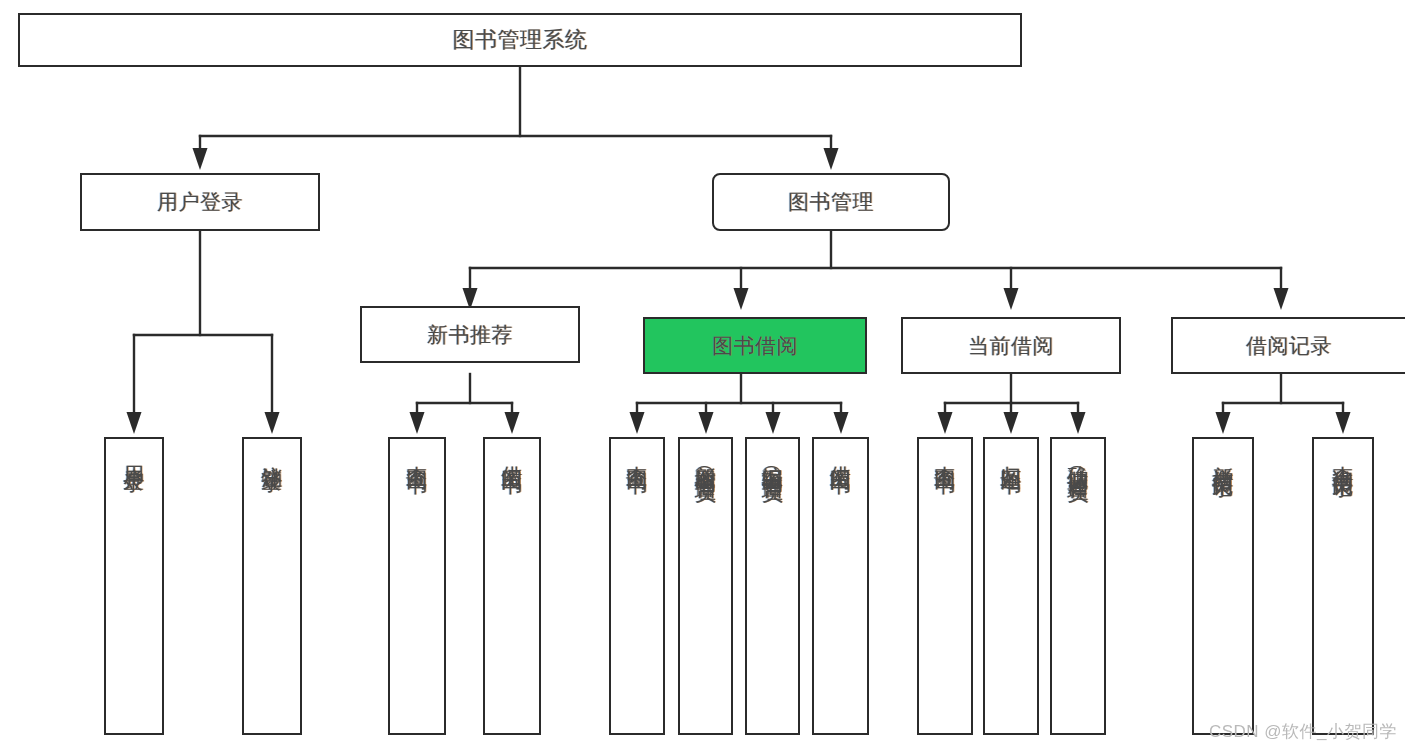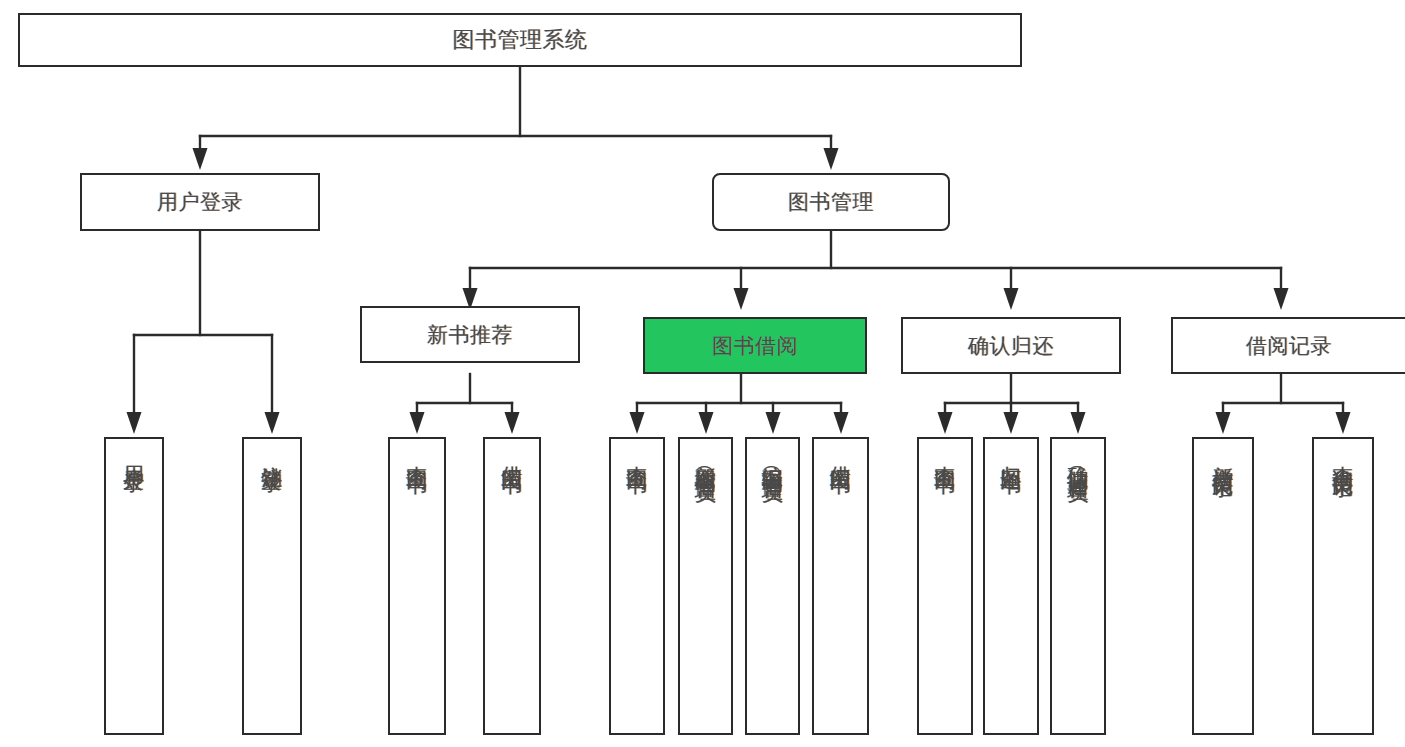--- a/index.html
+++ b/index.html
@@ -146,21 +146,21 @@
       <div class="node horizontal" id="node-bookmgmt" style="left: 712px; top: 173px; width: 238px; height: 58px; border-color: rgb(43, 43, 43); background: rgb(255, 255, 255); border-radius: 8px;">
         <span class="node-label">图书管理</span>
       </div>
       <div class="node horizontal" id="node-newbooks" style="left: 360px; top: 306px; width: 220px; height: 57px; border-color: rgb(43, 43, 43); background: rgb(255, 255, 255);">
         <span class="node-label">新书推荐</span>
       </div>
       <div class="node horizontal" id="node-borrow" style="left: 631px; top: 317px; width: 224px; height: 57px; border-color: rgb(43, 43, 43); background: #22c55e; margin-left: 12px;">
         <span class="node-label">图书借阅</span>
       </div>
       <div class="node horizontal" id="node-current" style="left: 901px; top: 317px; width: 220px; height: 57px; border-color: rgb(43, 43, 43); background: rgb(255, 255, 255);">
-        <span class="node-label">确认归还</span>
+        <span class="node-label">当前借阅</span>
       </div>
       <div class="node horizontal" id="node-records" style="left: 1171px; top: 317px; width: 236px; height: 57px; border-color: rgb(43, 43, 43); background: rgb(255, 255, 255);">
         <span class="node-label">借阅记录</span>
       </div>
       <div class="node vertical" id="node-leaf-login-1" style="left: 104px; top: 437px; width: 60px; height: 298px; border-color: rgb(43, 43, 43); background: rgb(255, 255, 255);">
         <span class="node-label">用户登录</span>
       </div>
       <div class="node vertical" id="node-leaf-login-2" style="left: 242px; top: 437px; width: 60px; height: 298px; border-color: rgb(43, 43, 43); background: rgb(255, 255, 255);">
         <span class="node-label">注销登录</span>
       </div>
@@ -192,14 +192,15 @@
         <span class="node-label">确认归还（管理员）</span>
       </div>
       <div class="node vertical" id="node-leaf-rec-1" style="left: 1192px; top: 437px; width: 62px; height: 298px; border-color: rgb(43, 43, 43); background: rgb(255, 255, 255);">
         <span class="node-label">新增借阅记录</span>
       </div>
       <div class="node vertical" id="node-leaf-rec-2" style="left: 1312px; top: 437px; width: 62px; height: 298px; border-color: rgb(43, 43, 43); background: rgb(255, 255, 255);">
         <span class="node-label">查询借阅记录</span>
       </div>
     </div>
 
+  <div id="watermark">CSDN @软件_小贺同学</div>
 
 </div>
 
 </body></html>

